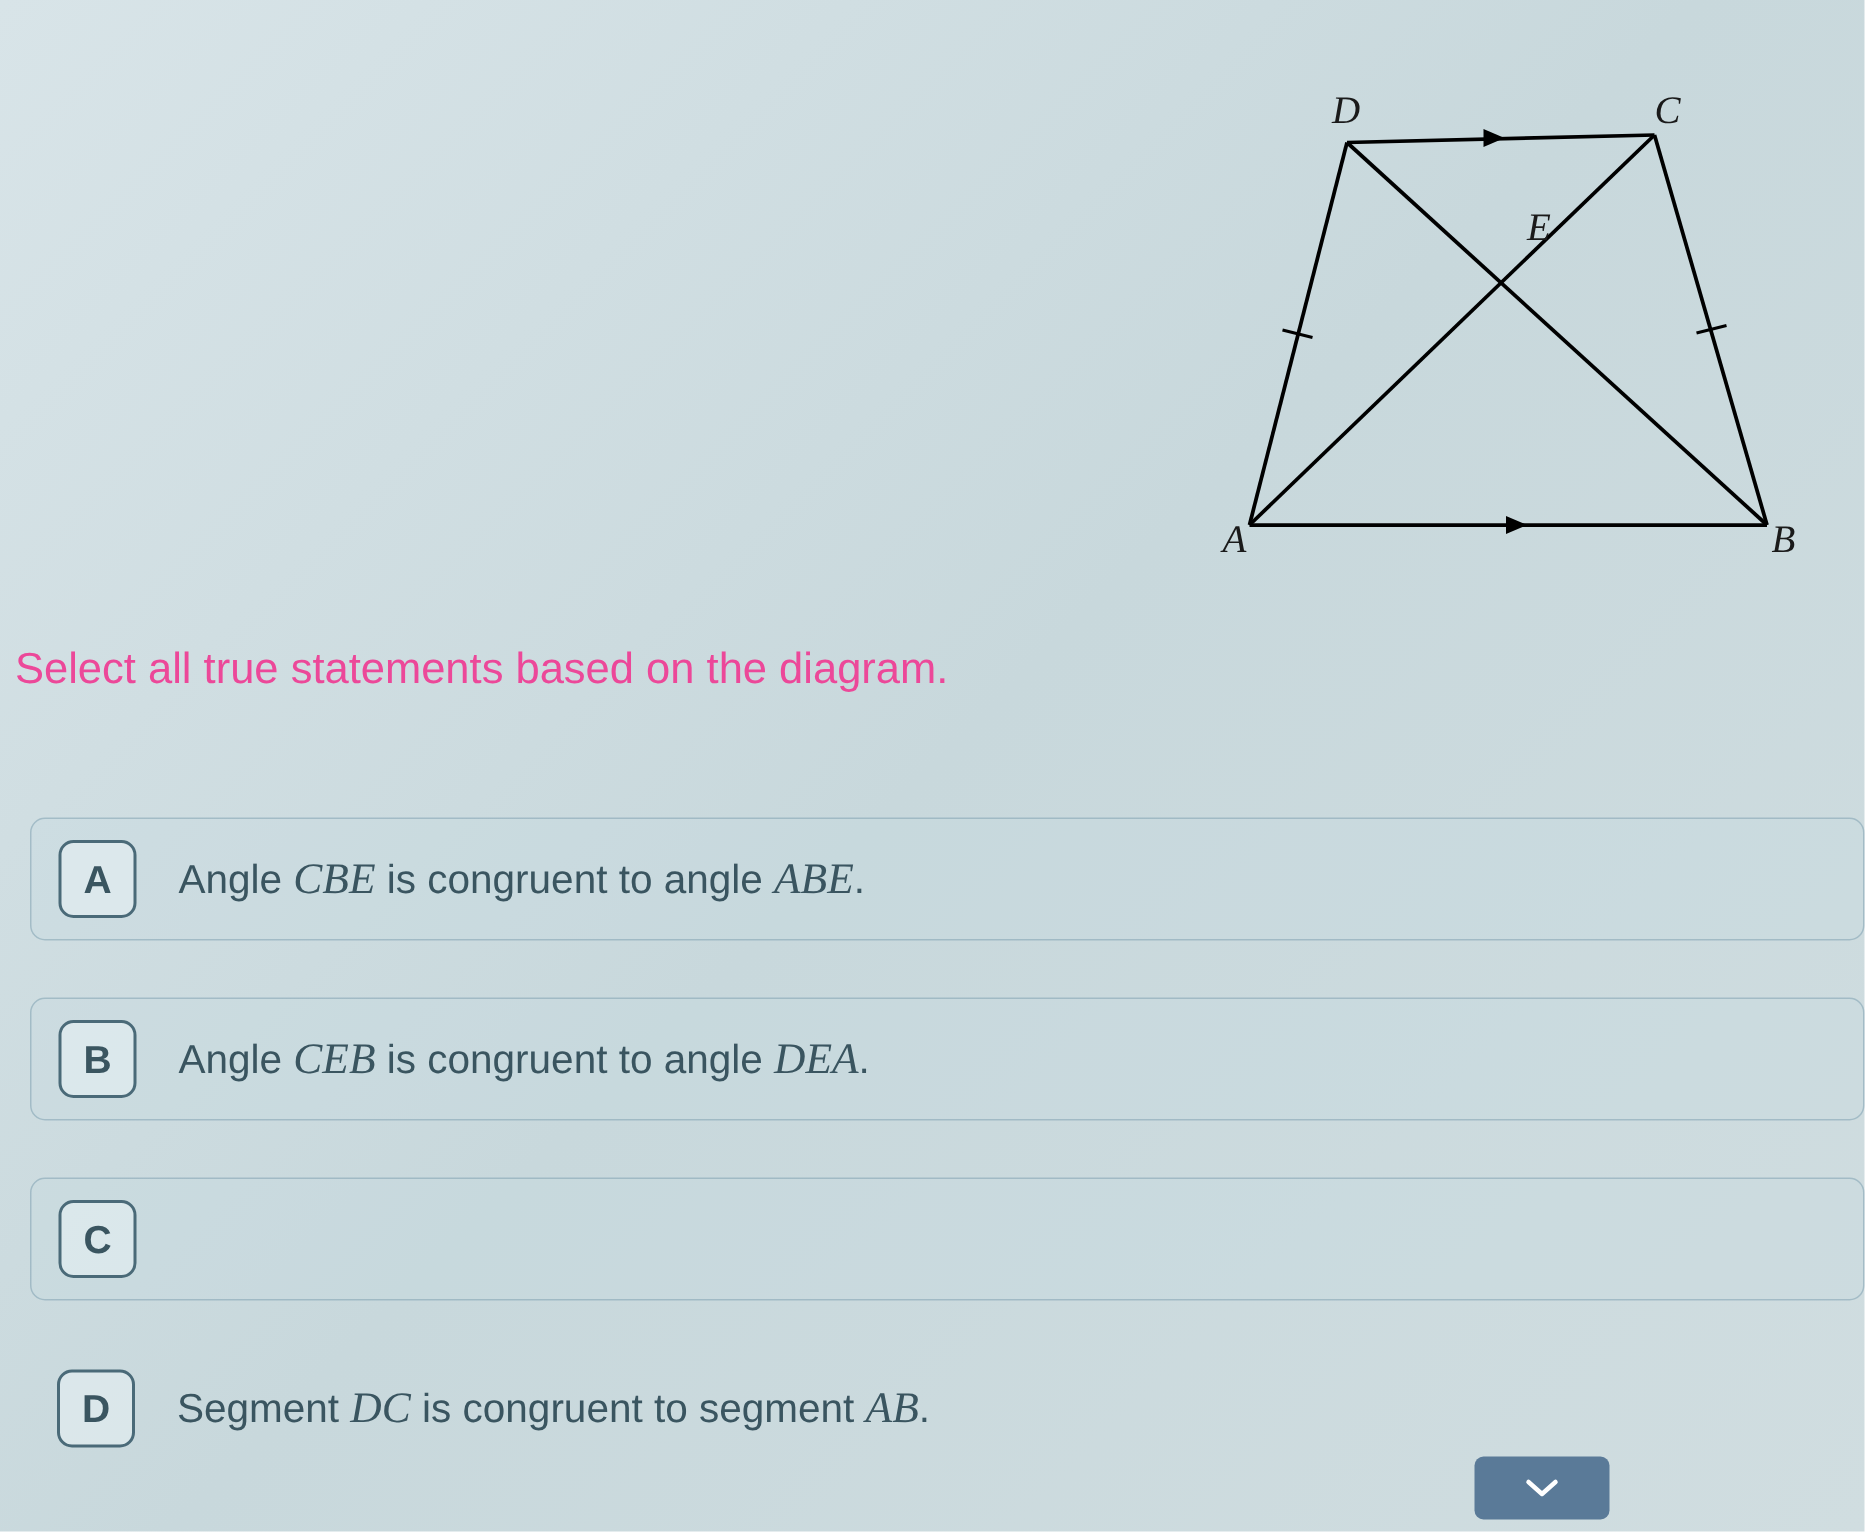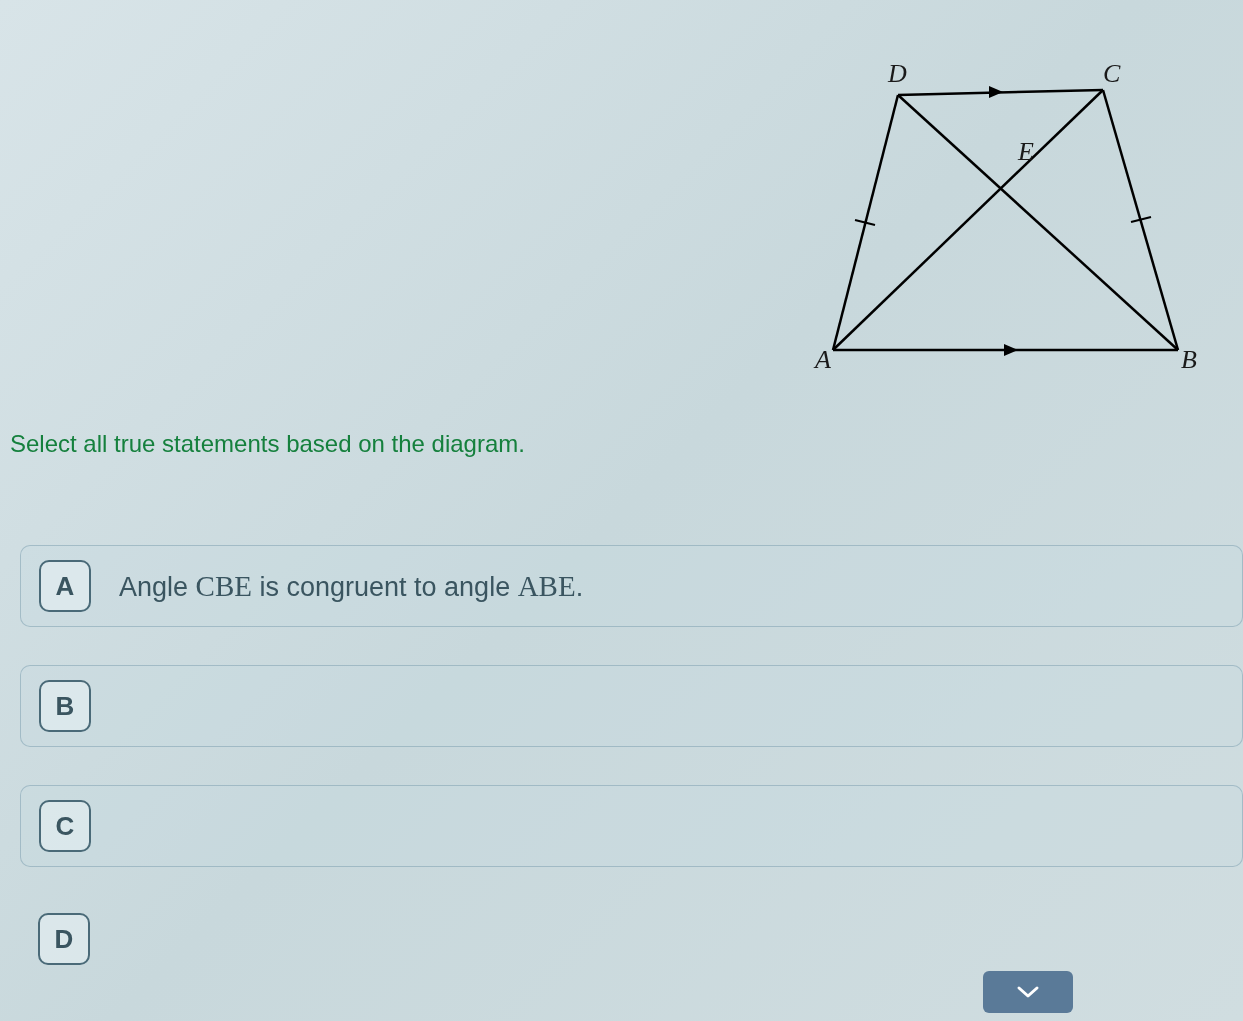--- a/index.html
+++ b/index.html
@@ -19,22 +19,22 @@
       position: absolute;
       top: 60px;
       right: 40px;
       width: 400px;
       height: 320px;
     }
     .prompt {
       position: absolute;
       top: 430px;
       left: 10px;
-      font-size: 24px;
-      color: #15803d;
+      font-size: 29px;
+      color: #ec4899;
       font-weight: 500;
     }
     .choices {
       position: absolute;
       top: 545px;
       left: 20px;
       right: 0;
       display: flex;
       flex-direction: column;
       gap: 38px;
@@ -60,20 +60,21 @@
       font-weight: 600;
       color: #3a5560;
       background: rgba(230,240,243,0.6);
       flex-shrink: 0;
     }
     .choice-text {
       font-size: 27px;
       color: #3a5560;
     }
     .math-var {
+      font-style: italic;
       font-family: 'Times New Roman', serif;
       font-size: 29px;
       margin-top: 32px;
     }
     .partial-choice {
       display: flex;
       align-items: center;
       gap: 28px;
       padding: 8px 18px 0 18px;
     }
@@ -144,28 +145,34 @@
 
   <div class="choice">
     <div class="choice-letter">A</div>
     <div class="choice-text">
       <span>Angle </span><span class="math-var">CBE</span><span> is congruent to angle </span><span class="math-var">ABE</span><span>.</span>
     </div>
   </div>
 
   <div class="choice">
     <div class="choice-letter">B</div>
+    <div class="choice-text">
+      <span>Angle </span><span class="math-var">CEB</span><span> is congruent to angle </span><span class="math-var">DEA</span><span>.</span>
+    </div>
   </div>
 
   <div class="choice">
     <div class="choice-letter">C</div>
   </div>
 
   <div class="partial-choice">
     <div class="choice-letter">D</div>
+    <div class="choice-text">
+      <span>Segment </span><span class="math-var">DC</span><span> is congruent to segment </span><span class="math-var">AB</span><span>.</span>
+    </div>
   </div>
 
 </div>
 
 <div class="expand-btn">
   <svg class="chevron-down" viewBox="0 0 24 14">
     <polyline points="3,3 12,11 21,3" fill="none" stroke="#fff" stroke-width="3" stroke-linecap="round" stroke-linejoin="round"></polyline>
   </svg>
 </div>
 

